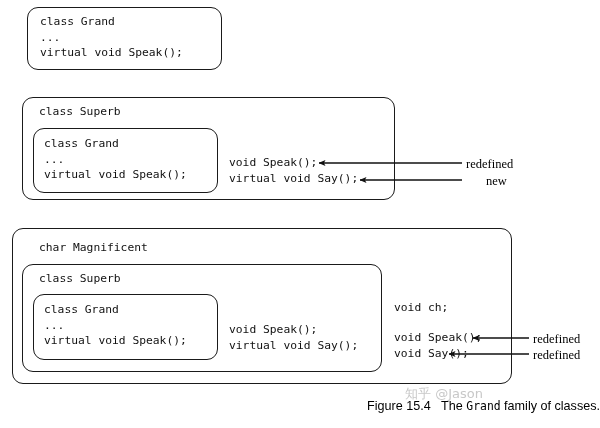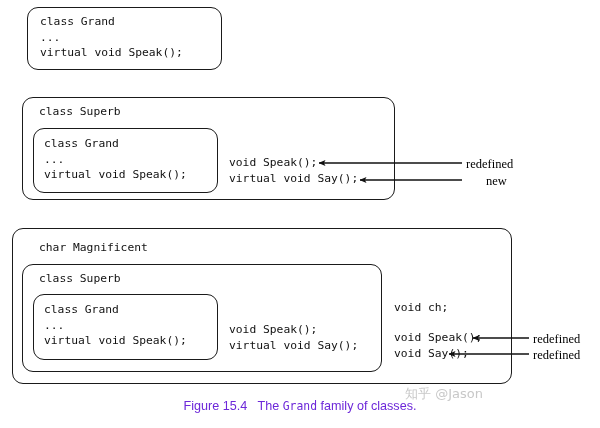--- a/index.html
+++ b/index.html
@@ -48,24 +48,24 @@
     top: 0;
     width: 600px;
     height: 428px;
     pointer-events: none;
   }
   .caption {
     position: absolute;
     left: 0;
     top: 399px;
     width: 600px;
-    text-align: center;
+    text-align: right;
     font-family: "Liberation Sans", sans-serif;
     font-size: 12.6px;
-    color: #6d28d9;
+    color: #000000;
     white-space: pre;
   }
   .caption .mono {
     font-family: "DejaVu Sans Mono", "Liberation Mono", monospace;
     font-size: 11.4px;
   }
   .watermark {
     position: absolute;
     right: 9px;
     top: 385px;

